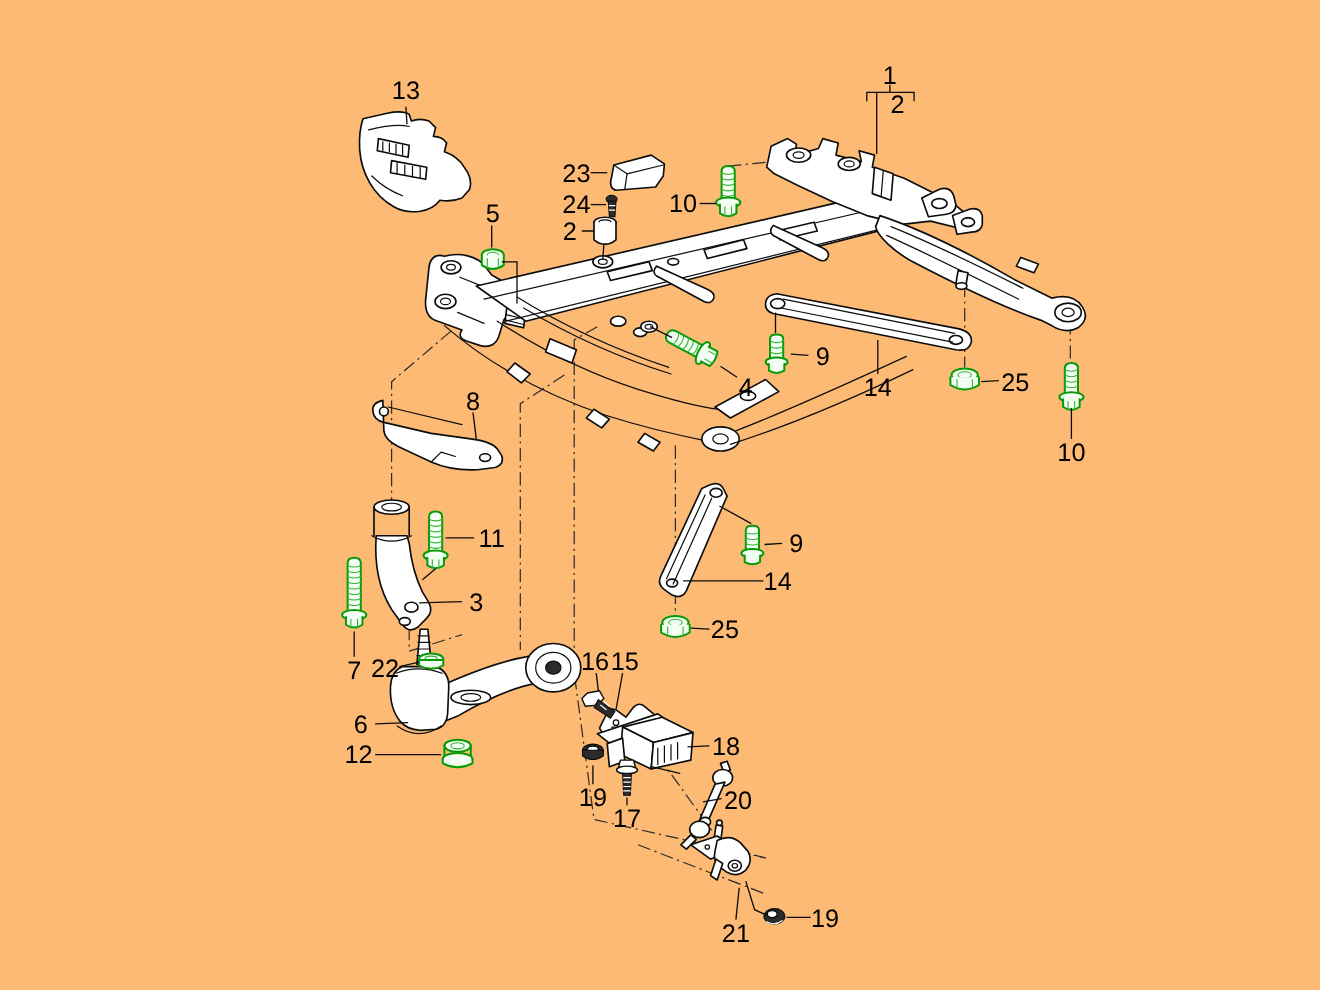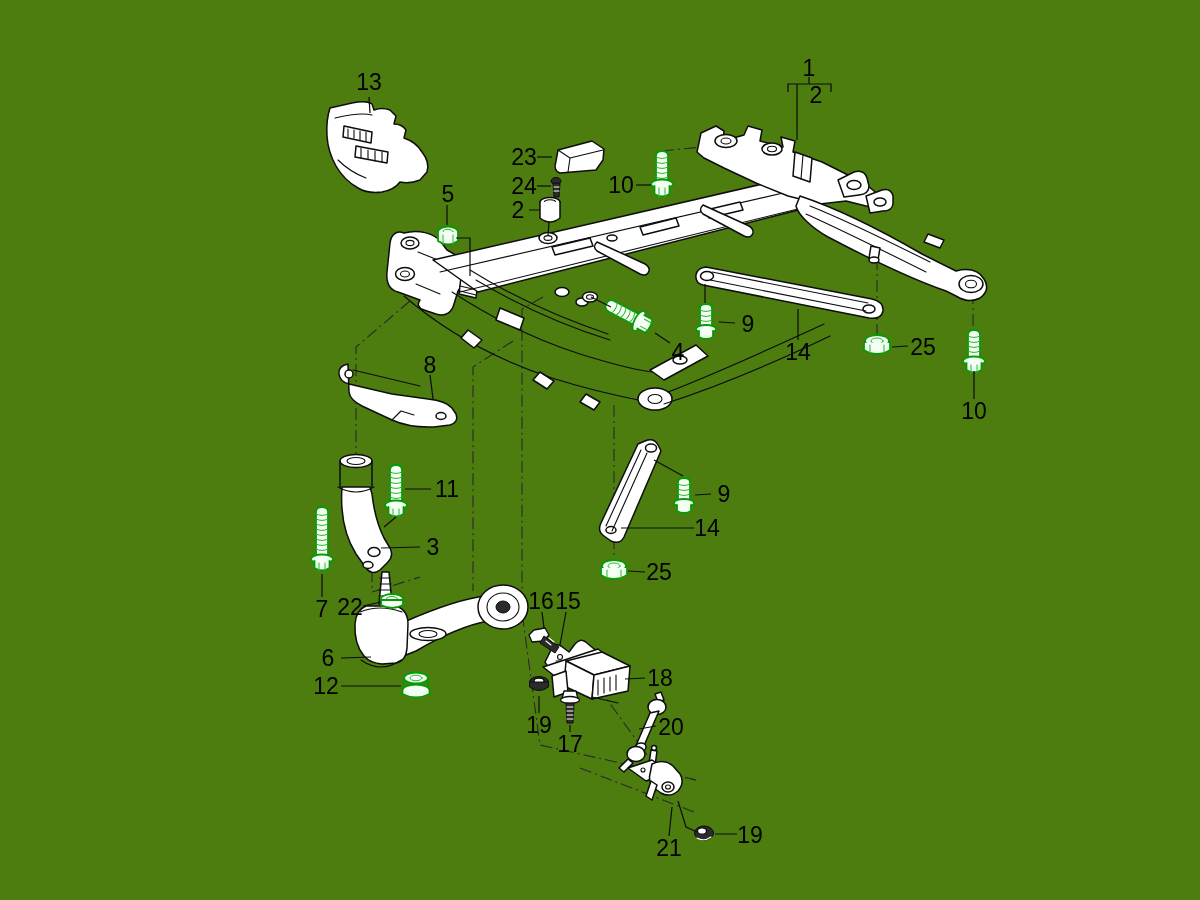--- a/index.html
+++ b/index.html
@@ -1,16 +1,16 @@
 <!DOCTYPE html>
 <html><head>
 <meta charset="utf-8">
 <style>
   html,body{margin:0;padding:0;background:#ffffff;}
-  .stage{position:relative;width:1200px;height:900px;background:#4d7c0f;overflow:hidden;
+  .stage{position:relative;width:1200px;height:900px;background:#fdba74;overflow:hidden;
          font-family:"Liberation Sans",sans-serif;}
   svg{position:absolute;left:0;top:0;}
   .callout{font-family:"Liberation Sans",sans-serif;font-size:23px;fill:#000;}
   .outline{fill:#ffffff;stroke:#0d0d0d;stroke-width:1.5;stroke-linejoin:round;stroke-linecap:round;}
   .detail{fill:none;stroke:#0d0d0d;stroke-width:1.1;stroke-linejoin:round;stroke-linecap:round;}
   .leader{fill:none;stroke:#0d0d0d;stroke-width:1.2;}
   .cline{fill:none;stroke:#2a2a2a;stroke-width:1.1;stroke-dasharray:12 4 2 4;}
   .grn{fill:#f4fff4;stroke:#079a07;stroke-width:1.8;stroke-linejoin:round;stroke-linecap:round;}
   .grnd{fill:none;stroke:#2fb32f;stroke-width:1;stroke-linecap:round;}
   .blk{fill:#ffffff;stroke:#0d0d0d;stroke-width:1.3;stroke-linejoin:round;}

